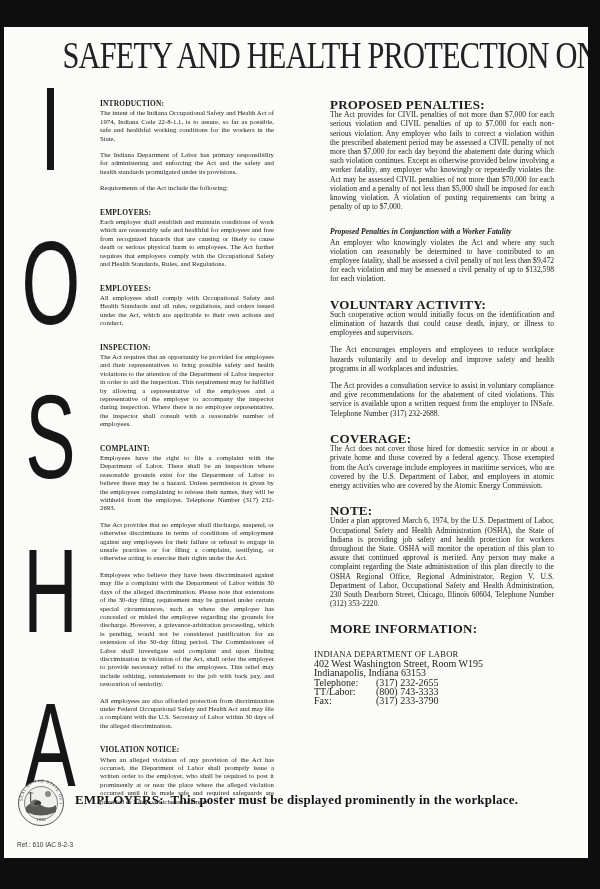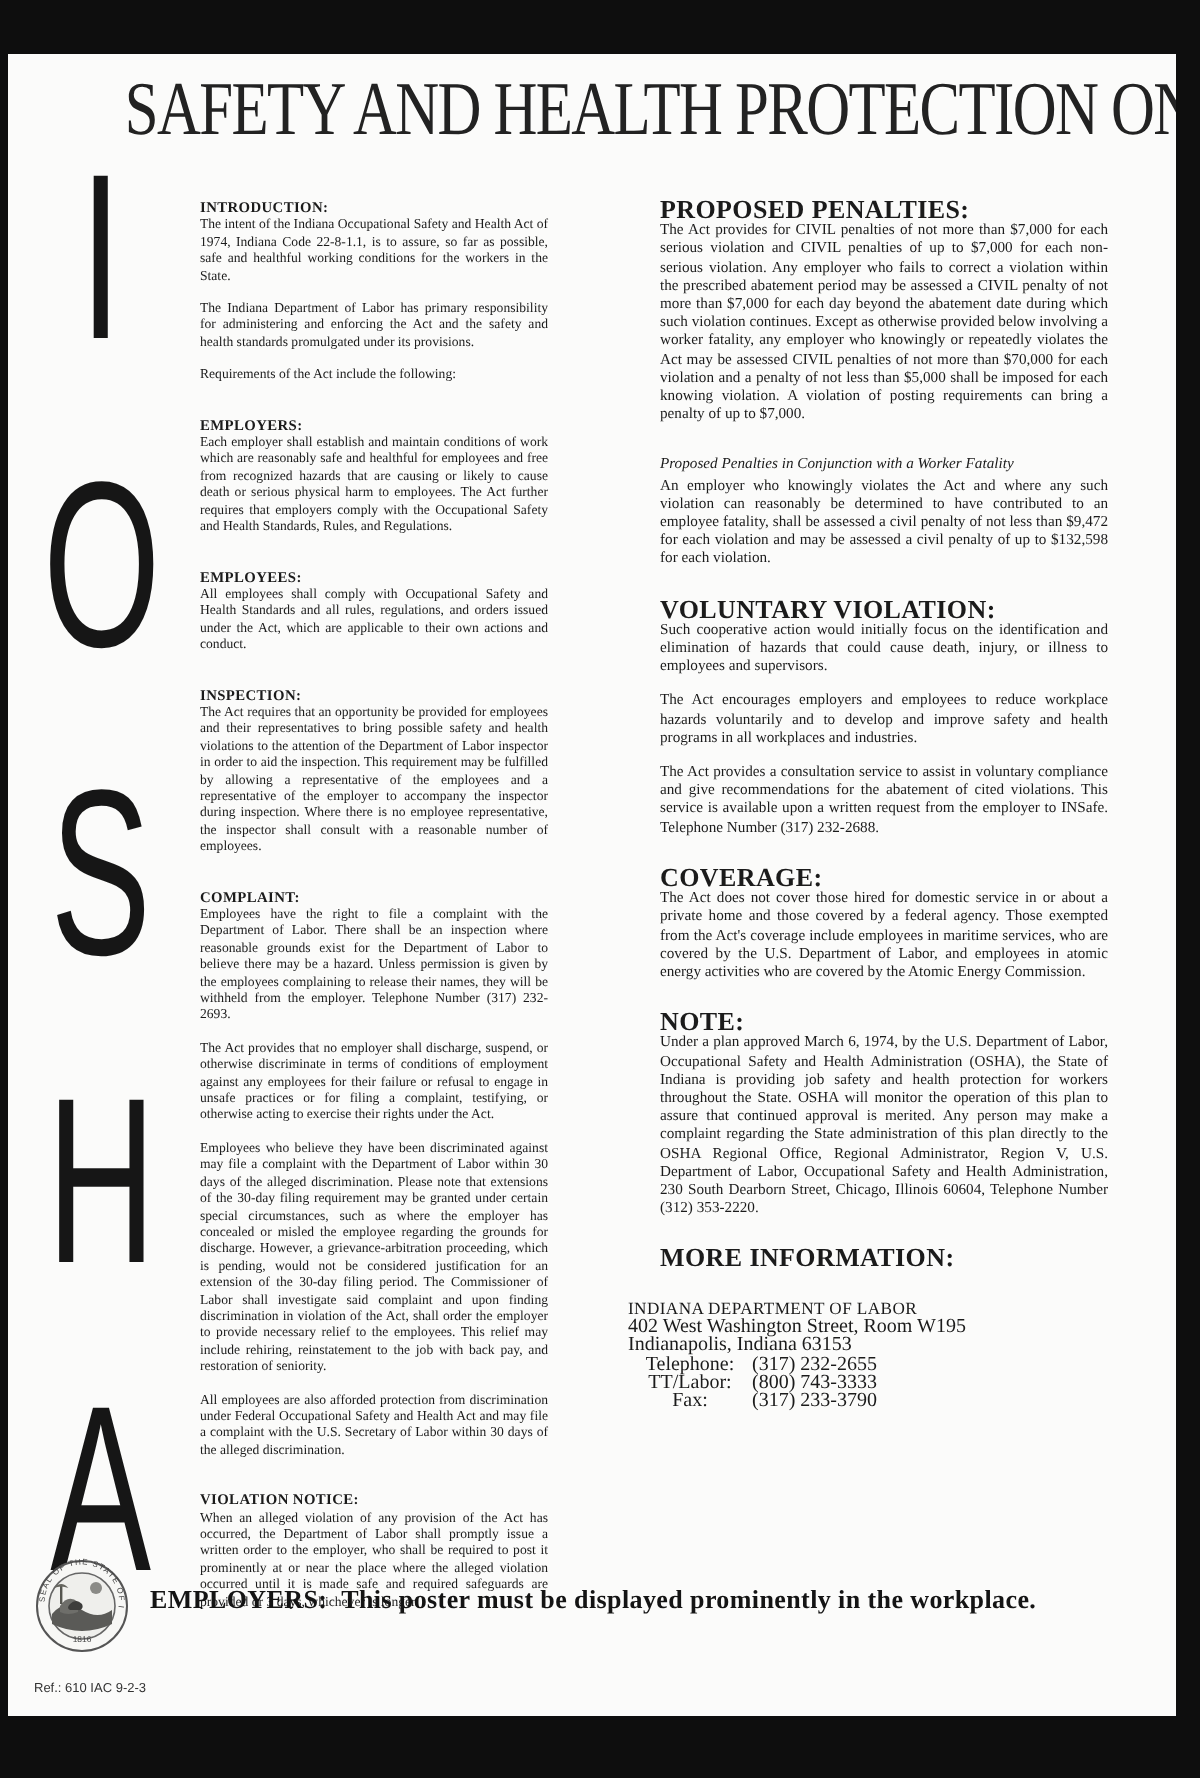--- a/index.html
+++ b/index.html
@@ -36,29 +36,29 @@
   .col{text-align:justify;}
   .col-left{width:206px;flex:0 0 206px;margin-right:24px;font-size:6.8px;line-height:8.4px;}
   .col-right{flex:1;font-size:7.6px;line-height:9.2px;}
   .section-heading{
     font-weight:700;letter-spacing:.2px;text-align:left;
     margin:0 0 1px 0;
   }
   .col-left .section-heading{font-size:7.4px;}
   .col-right .section-heading{font-size:13px;}
   .section-subheading{
-    font-weight:400;font-style:italic;text-align:left;margin:0 0 1px 0;
+    font-weight:700;font-style:italic;text-align:left;margin:0 0 1px 0;
   }
   .para{margin:0 0 8px 0;}
   .section{margin:16px;}
   .contact{text-align:left;margin-top:4px;}
   .contact .org{font-size:8.6px;letter-spacing:.2px;}
   .contact .line{font-size:10px;line-height:9.4px;}
   .contact .row{display:flex;}
-  .contact .row .lbl{width:62px;flex:0 0 62px;text-align:center;}
+  .contact .row .lbl{width:62px;flex:0 0 62px;}
   .contact .net{margin-top:1px;}
   .contact a{color:#2323b8;text-decoration:underline;}
   .footer-notice{
     position:absolute;left:71px;top:765px;
     font-weight:700;font-size:13px;letter-spacing:.2px;color:#141414;
     white-space:nowrap;
   }
   .seal{position:absolute;left:13px;top:752px;width:48px;height:48px;}
   .ref{position:absolute;left:13px;top:814px;font-size:6.5px;color:#333;font-family:"Liberation Sans",sans-serif;}
 </style>
@@ -112,21 +112,21 @@
 
       <div class="section">
           <div class="section-heading">PROPOSED PENALTIES:</div>
           <div class="para">The Act provides for CIVIL penalties of not more than $7,000 for each serious violation and CIVIL penalties of up to $7,000 for each non-serious violation.  Any employer who fails to correct a violation within the prescribed abatement period may be assessed a CIVIL penalty of not more than $7,000 for each day beyond the abatement date during which such violation continues.  Except as otherwise provided below involving a worker fatality, any employer who knowingly or repeatedly violates the Act may be assessed CIVIL penalties of not more than $70,000 for each violation and a penalty of not less than $5,000 shall be imposed for each knowing violation.  A violation of posting requirements can bring a penalty of up to $7,000.</div>
         </div>
         <div class="section">
           <div class="section-subheading">Proposed Penalties in Conjunction with a Worker Fatality</div>
           <div class="para">An employer who knowingly violates the Act and where any such violation can reasonably be determined to have contributed to an employee fatality, shall be assessed a civil penalty of not less than $9,472 for each violation and may be assessed a civil penalty of up to $132,598 for each violation.</div>
         </div>
         <div class="section">
-          <div class="section-heading">VOLUNTARY VIOLATION:</div>
+          <div class="section-heading">VOLUNTARY ACTIVITY:</div>
           <div class="para">Such cooperative action would initially focus on the identification and elimination of hazards that could cause death, injury, or illness to employees and supervisors.</div>
           <div class="para">The Act encourages employers and employees to reduce workplace hazards voluntarily and to develop and improve safety and health programs in all workplaces and industries.</div>
           <div class="para">The Act provides a consultation service to assist in voluntary compliance and give recommendations for the abatement of cited violations.  This service is available upon a written request from the employer to INSafe.  Telephone Number (317) 232-2688.</div>
         </div>
         <div class="section">
           <div class="section-heading">COVERAGE:</div>
           <div class="para">The Act does not cover those hired for domestic service in or about a private home and those covered by a federal agency. Those exempted from the Act's coverage include employees in maritime services, who are covered by the U.S. Department of Labor, and employees in atomic energy activities who are covered by the Atomic Energy Commission.</div>
         </div>
         <div class="section">
           <div class="section-heading">NOTE:</div>

